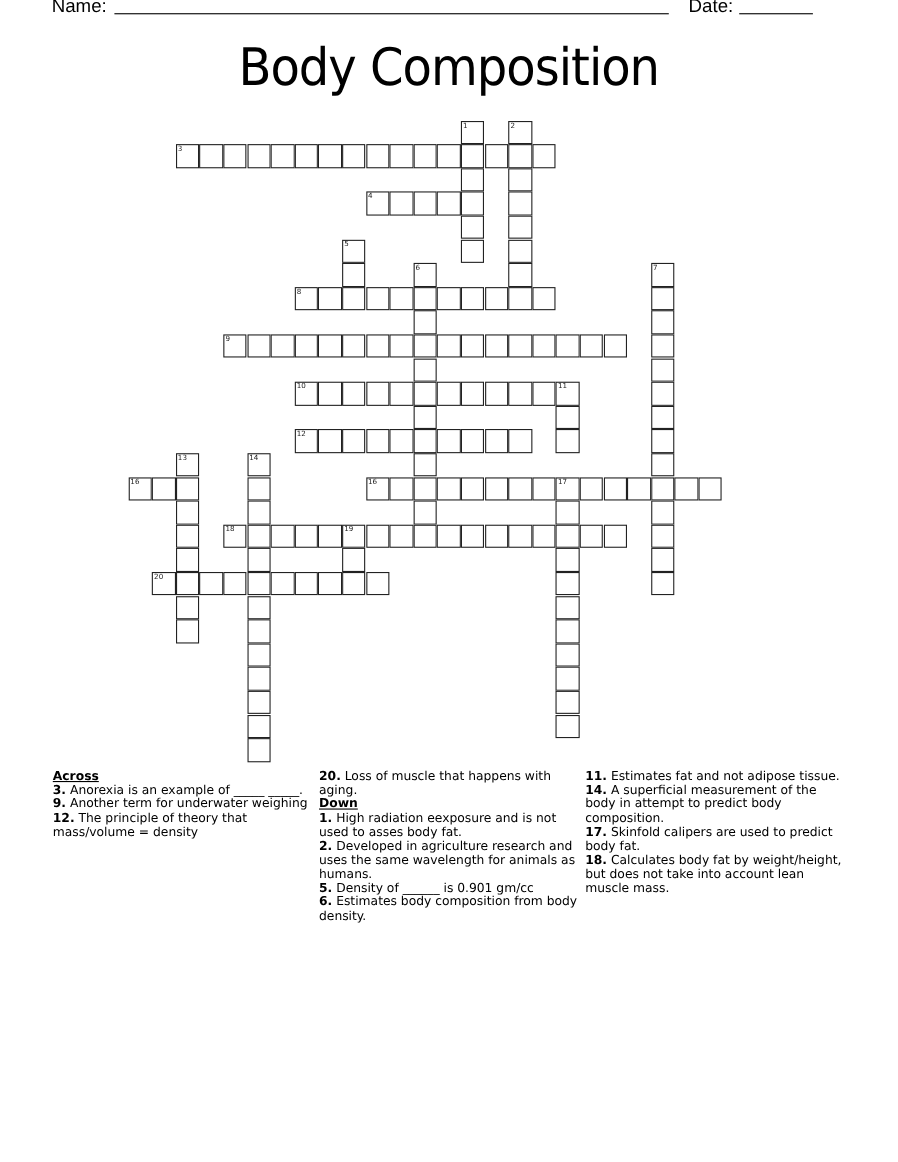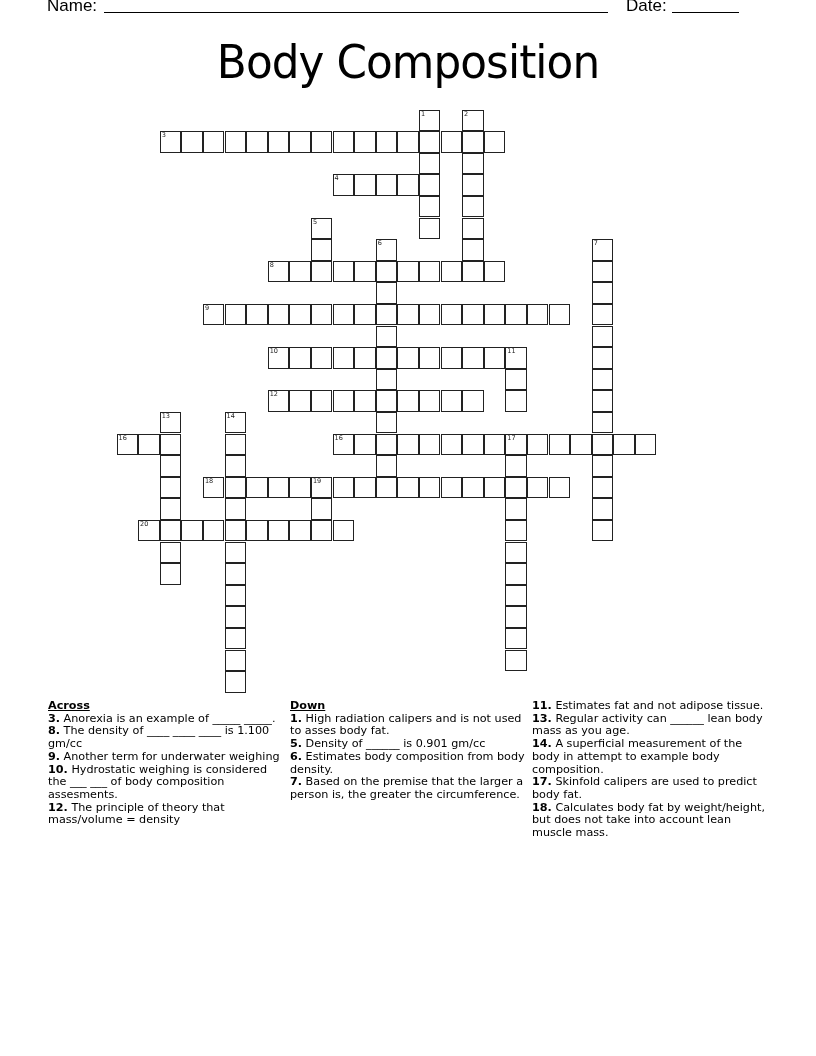--- a/index.html
+++ b/index.html
@@ -248,33 +248,31 @@
     <div class="cell" style="left: 86.4px; top: 410.4px;"></div>
     <div class="cell" style="left: 129.6px; top: 410.4px;"></div>
     <div class="cell" style="left: 151.2px; top: 410.4px;"></div>
     <div class="cell" style="left: 172.8px; top: 410.4px;"></div>
     <div class="cell" style="left: 216px; top: 410.4px;"></div>
   </div>
 
 <div class="clues col1">
   <p class="section-head">Across</p>
   <p class="clue"><b>3.</b> <span>Anorexia is an example of _____ _____.</span></p>
-  <p class="clue"><b>8.</b> <span>The density of ____ ____ ____ is 1.100 gm/cc</span></p>
   <p class="clue"><b>9.</b> <span>Another term for underwater weighing</span></p>
-  <p class="clue"><b>10.</b> <span>Hydrostatic weighing is considered the ___ ___ of body composition assesments.</span></p>
   <p class="clue"><b>12.</b> <span>The principle of theory that mass/volume = density</span></p>
 </div>
 
 <div class="clues col2">
+  <p class="clue"><b>20.</b> <span>Loss of muscle that happens with aging.</span></p>
   <p class="section-head">Down</p>
-  <p class="clue"><b>1.</b> <span>High radiation calipers and is not used to asses body fat.</span></p>
+  <p class="clue"><b>1.</b> <span>High radiation eexposure and is not used to asses body fat.</span></p>
+  <p class="clue"><b>2.</b> <span>Developed in agriculture research and uses the same wavelength for animals as humans.</span></p>
   <p class="clue"><b>5.</b> <span>Density of ______ is 0.901 gm/cc</span></p>
   <p class="clue"><b>6.</b> <span>Estimates body composition from body density.</span></p>
-  <p class="clue"><b>7.</b> <span>Based on the premise that the larger a person is, the greater the circumference.</span></p>
 </div>
 
 <div class="clues col3">
   <p class="clue"><b>11.</b> <span>Estimates fat and not adipose tissue.</span></p>
-  <p class="clue"><b>13.</b> <span>Regular activity can ______ lean body mass as you age.</span></p>
-  <p class="clue"><b>14.</b> <span>A superficial measurement of the body in attempt to example body composition.</span></p>
+  <p class="clue"><b>14.</b> <span>A superficial measurement of the body in attempt to predict body composition.</span></p>
   <p class="clue"><b>17.</b> <span>Skinfold calipers are used to predict body fat.</span></p>
   <p class="clue"><b>18.</b> <span>Calculates body fat by weight/height, but does not take into account lean muscle mass.</span></p>
 </div>
 
 </body></html>

